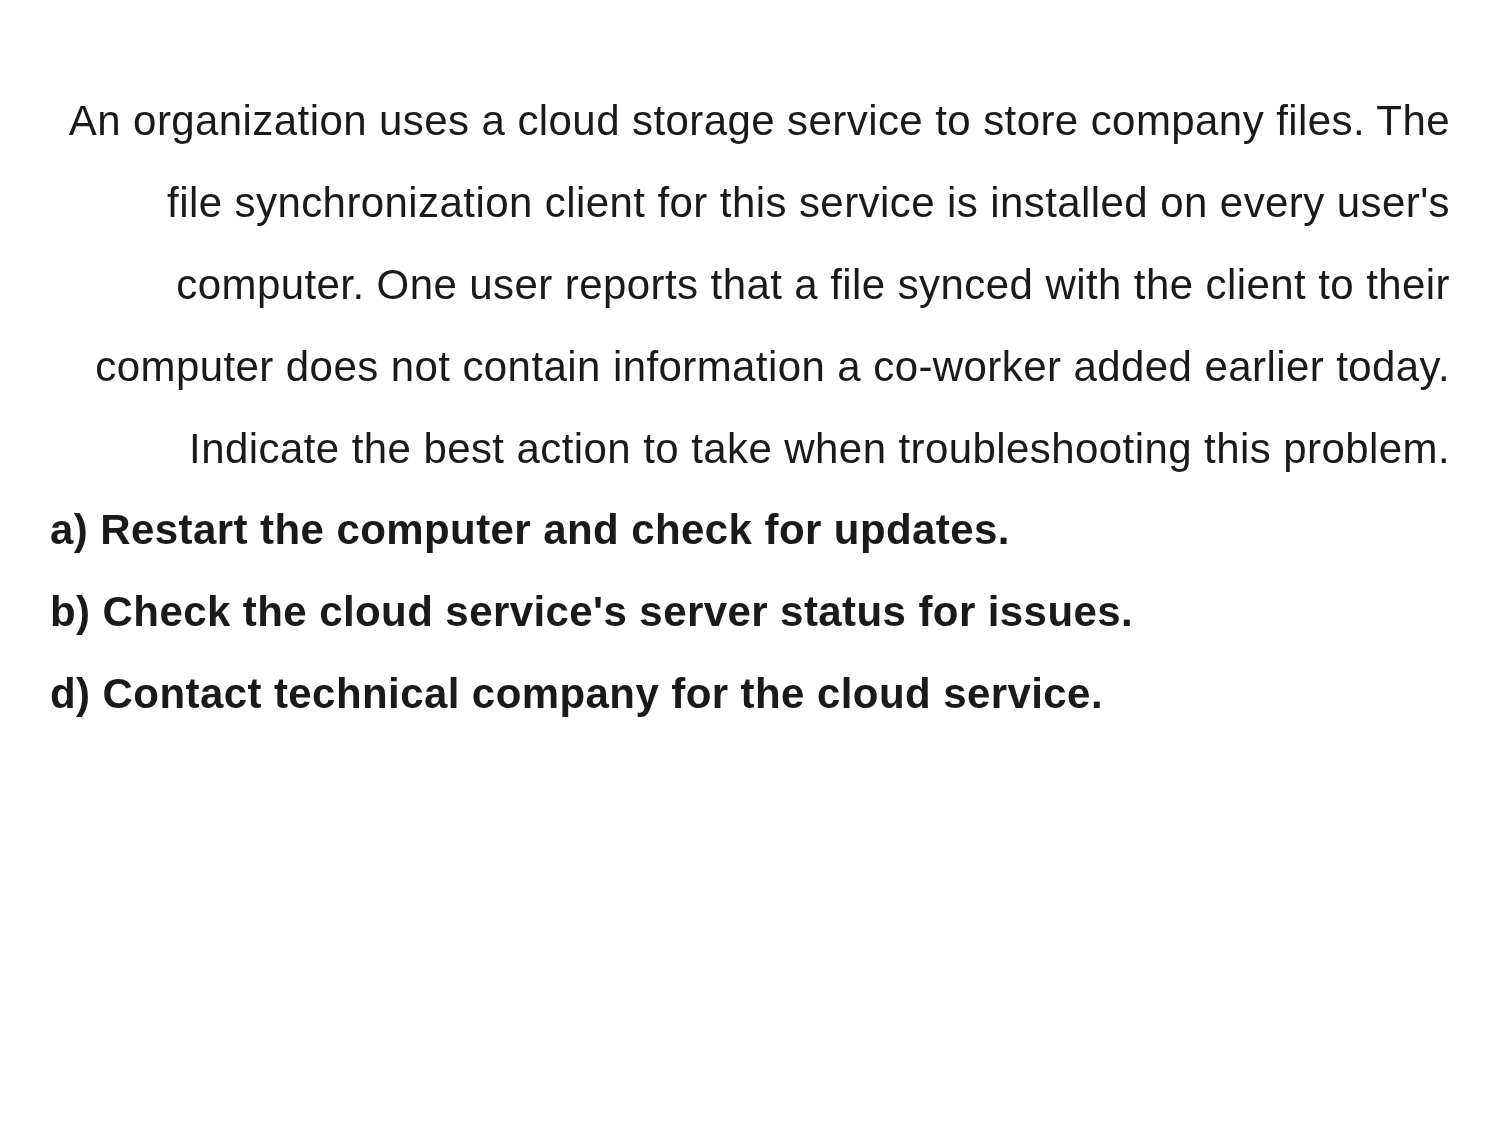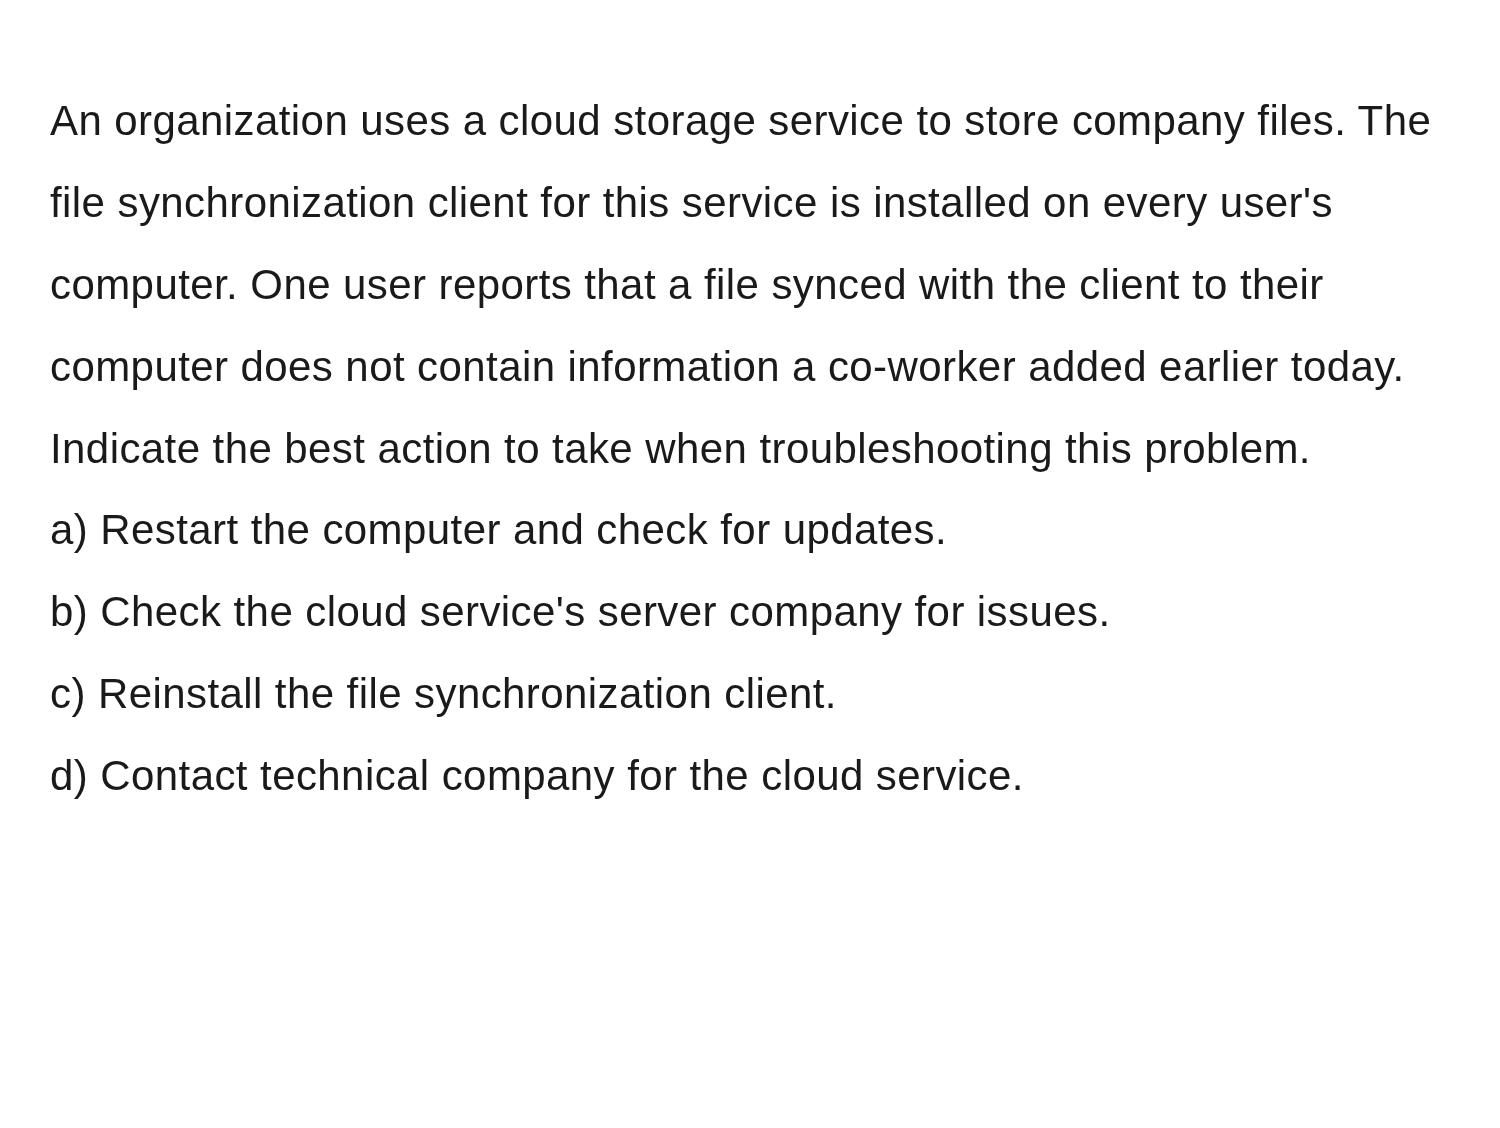--- a/index.html
+++ b/index.html
@@ -16,30 +16,30 @@
       padding: 80px 50px 50px 50px;
     }
     .question-block {
       font-size: 42px;
       line-height: 1.95;
       font-weight: 400;
       letter-spacing: 0.01em;
     }
     .question-text {
       margin-bottom: 0;
+      text-align: right;
     }
     .option {
       font-size: 42px;
       line-height: 1.95;
-      font-weight: 400;
+      font-weight: 700;
       letter-spacing: 0.01em;
     }
   </style>
 </head>
 <body>
 
 <div class="question-block">
   <div class="question-text">An organization uses a cloud storage service to store company files. The file synchronization client for this service is installed on every user's computer. One user reports that a file synced with the client to their computer does not contain information a co-worker added earlier today. Indicate the best action to take when troubleshooting this problem.</div>
   <div class="option">a) Restart the computer and check for updates.</div>
-  <div class="option">b) Check the cloud service's server company for issues.</div>
-  <div class="option">c) Reinstall the file synchronization client.</div>
+  <div class="option">b) Check the cloud service's server status for issues.</div>
   <div class="option">d) Contact technical company for the cloud service.</div>
 </div>
 
 </body></html>

